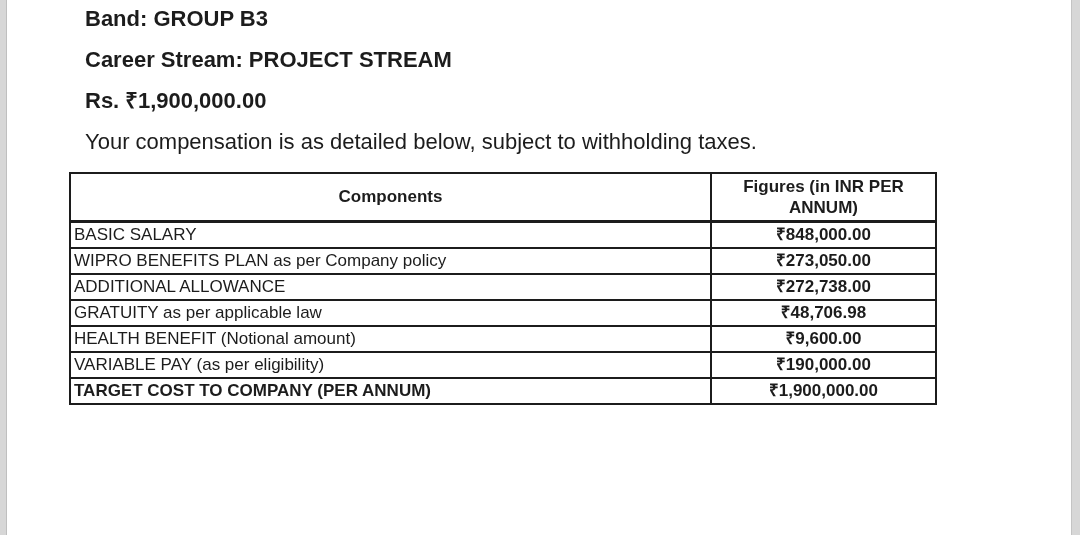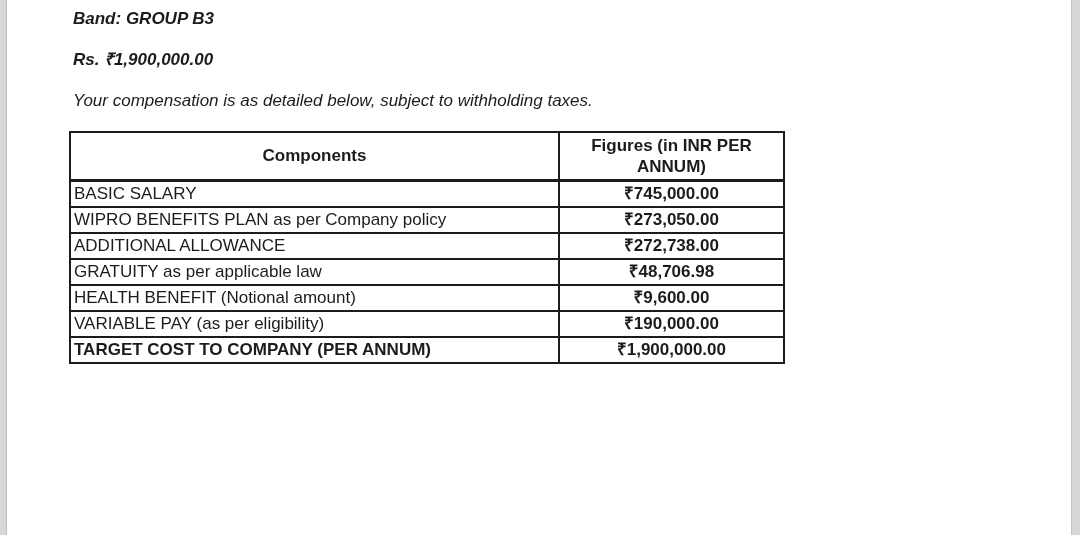--- a/index.html
+++ b/index.html
@@ -34,34 +34,33 @@
     right: 0;
     width: 9px;
     border-left: 1px solid #c4c4c4;
   }
   .content {
     position: absolute;
     left: 69px;
     top: 0;
   }
   .line {
-    margin: 4px;
-    font-size: 17px;
+    margin: 16px;
+    font-size: 22px;
     line-height: 18px;
     white-space: nowrap;
-    font-style: italic;
   }
   .line.bold { font-weight: bold; }
   .line.first { margin-top: 10px; }
   .line + .line { margin-top: 23px; }
   table.comp-table {
     margin-top: 21px;
     border-collapse: collapse;
     table-layout: fixed;
-    width: 716px;
+    width: 868px;
   }
   .comp-table th, .comp-table td {
     border: 2px solid var(--border);
     font-size: 17px;
     color: var(--text);
     overflow: hidden;
   }
   .comp-table thead th {
     height: 48px;
     text-align: center;
@@ -90,34 +89,35 @@
   .comp-table tbody tr.total-row td { font-weight: bold; }
 </style>
 </head>
 <body>
 
 <div class="edge-strip left"></div>
 <div class="edge-strip right"></div>
 
 <div class="content">
   <p class="line bold first">Band: GROUP B3</p>
+  <p class="line bold">Career Stream: PROJECT STREAM</p>
   <p class="line bold">Rs. ₹1,900,000.00</p>
   <p class="line">Your compensation is as detailed below, subject to withholding taxes.</p>
 
   <table class="comp-table">
     <thead>
       <tr>
         <th class="col-comp">Components</th>
         <th class="col-fig">Figures (in INR PER ANNUM)</th>
       </tr>
     </thead>
     <tbody>
       <tr>
         <td class="comp">BASIC SALARY</td>
-        <td class="fig">₹745,000.00</td>
+        <td class="fig">₹848,000.00</td>
       </tr>
       <tr>
         <td class="comp">WIPRO BENEFITS PLAN as per Company policy</td>
         <td class="fig">₹273,050.00</td>
       </tr>
       <tr>
         <td class="comp">ADDITIONAL ALLOWANCE</td>
         <td class="fig">₹272,738.00</td>
       </tr>
       <tr>

